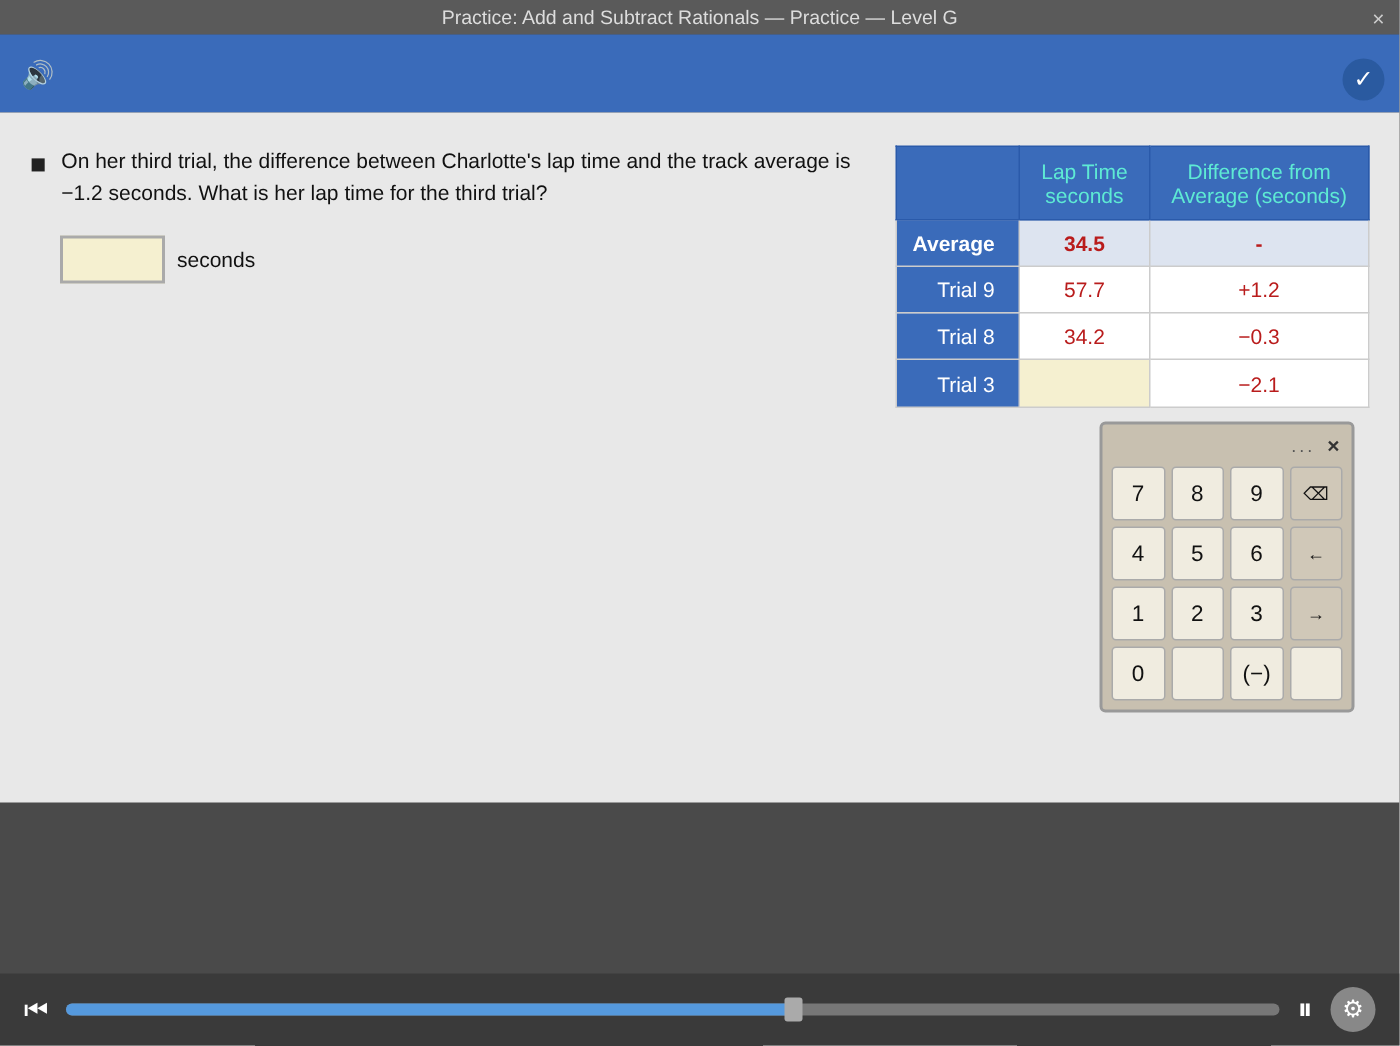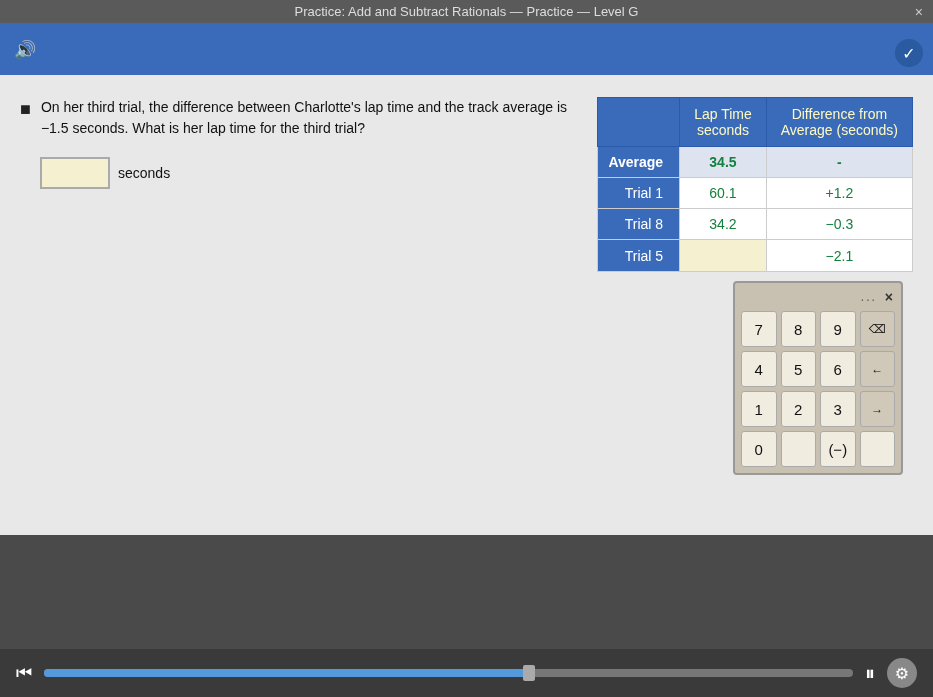--- a/index.html
+++ b/index.html
@@ -103,33 +103,33 @@
     }
     .right-panel {
       flex-shrink: 0;
     }
     table.data-table {
       border-collapse: collapse;
       font-size: 14px;
     }
     table.data-table th {
       background: #3a6bba;
-      color: #fef9c3;
+      color: #5eead4;
       padding: 8px 14px;
       text-align: center;
       border: 1px solid #2a5aaa;
       font-weight: normal;
     }
     table.data-table td {
       background: white;
       padding: 7px 16px;
       text-align: center;
       border: 1px solid #ccc;
       font-size: 14px;
-      color: #15803d;
+      color: #b91c1c;
     }
     table.data-table tr:first-child td { background: #dde4f0; font-weight: bold; }
     table.data-table td:first-child { background: #3a6bba; color: white; font-weight: normal; text-align: right; padding-left: 10px; }
     table.data-table tr:first-child td:first-child { background: #3a6bba; color: white; }
 
     
     .numpad {
       position: absolute;
       right: 30px;
       bottom: 60px;
@@ -254,21 +254,21 @@
 <div class="intro-box">
   <span class="speaker-icon">🔊</span>
   <button class="checkmark-btn">✓</button>
 </div>
 
 <div class="main-content" style="min-height:460px;">
 
   <div class="left-panel">
     <div class="question-row">
       <span class="bullet">■</span>
-      <span class="question-text">On her third trial, the difference between Charlotte's lap time and the track average is −1.5 seconds. What is her lap time for the third trial?</span>
+      <span class="question-text">On her third trial, the difference between Charlotte's lap time and the track average is −1.2 seconds. What is her lap time for the third trial?</span>
     </div>
     <div class="answer-row">
       <input class="answer-input" type="text" placeholder="" style="">
       <span class="answer-label">seconds</span>
     </div>
   </div>
 
   <div class="right-panel">
     <table class="data-table">
       <thead>
@@ -278,31 +278,31 @@
           <th>Difference from<br>Average (seconds)</th>
         </tr>
       </thead>
       <tbody id="table-body">
       <tr>
             <td>Average</td>
             <td>34.5</td>
             <td>-</td>
           </tr>
           <tr>
-            <td>Trial 1</td>
-            <td>60.1</td>
+            <td>Trial 9</td>
+            <td>57.7</td>
             <td>+1.2</td>
           </tr>
           <tr>
             <td>Trial 8</td>
             <td>34.2</td>
             <td>−0.3</td>
           </tr>
           <tr>
-            <td>Trial 5</td>
+            <td>Trial 3</td>
             <td style="background: rgb(245, 240, 208); min-width: 60px; height: 32px;"></td>
             <td>−2.1</td>
           </tr>
         </tbody>
     </table>
   </div>
 
   <div class="numpad">
     <div class="numpad-header">
       <span class="numpad-dots">...</span>

